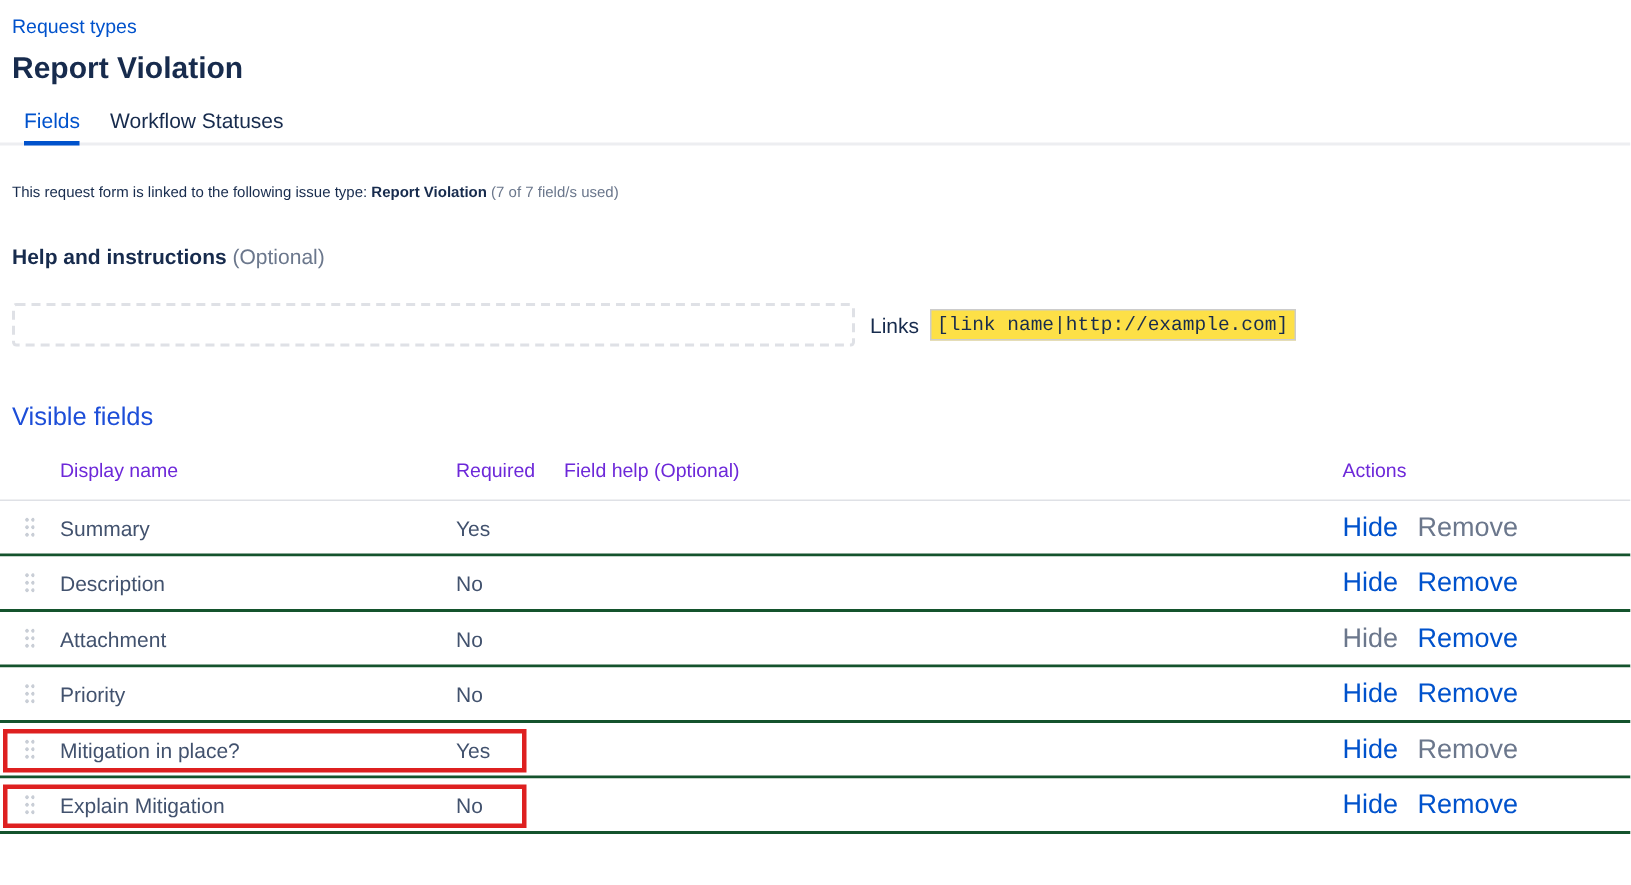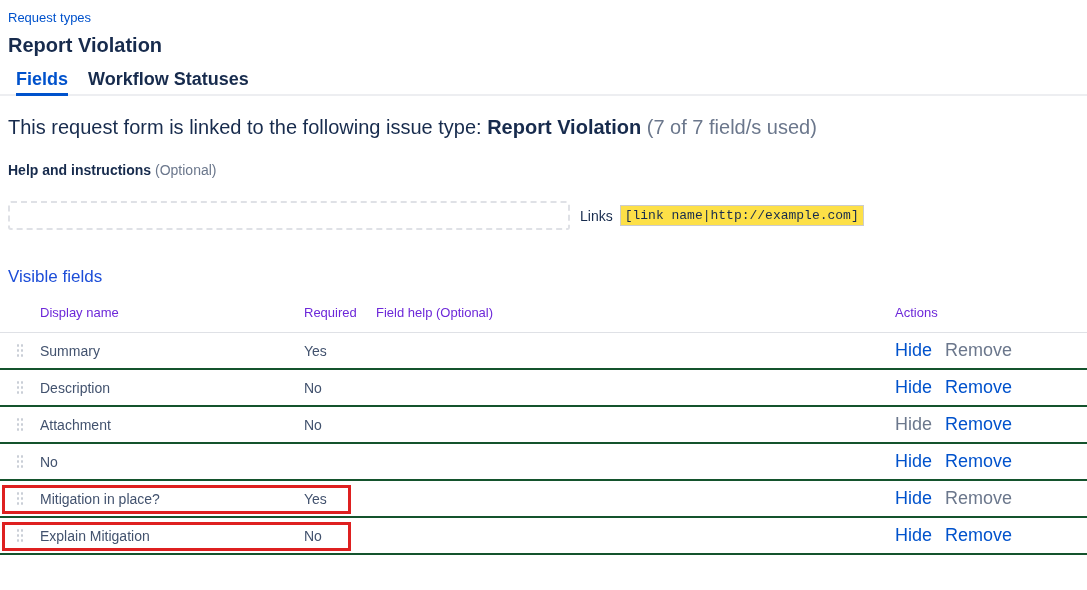--- a/index.html
+++ b/index.html
@@ -30,37 +30,37 @@
   .tabbar {
     display: flex;
     margin-top: 14px;
     padding-left: 16px;
     border-bottom: 2px solid #EDEEF1;
   }
   .tab {
     position: relative;
     margin-right: 20px;
     padding-bottom: 7px;
-    font-size: 18px;
-    font-weight: 700;
+    font-size: 14px;
+    font-weight: 400;
     color: #172B4D;
     line-height: 16px;
   }
   .tab.active { color: #0052CC; }
   .tab.active::after {
     content: "";
     position: absolute;
     left: 0; right: 0; bottom: -2px;
     height: 3px;
     background: #0052CC;
   }
 
   .linked-info {
     margin: 23px 16px 0 8px;
-    font-size: 20px;
+    font-size: 10px;
     line-height: 17px;
   }
   .linked-info .issue-type { font-weight: 700; }
   .muted { color: #6B778C; }
 
   .help-label {
     margin: 26px 0 0 8px;
     font-size: 14px;
     font-weight: 700;
     line-height: 16px;
@@ -226,20 +226,21 @@
       <a class="action variant-plain">Hide</a>
       <a class="action variant-link">Remove</a>
     </div>
 
   </div>
 
   <div class="trow">
     <div class="cell handle">
       <span class="drag-handle"></span>
     </div>
+    <div class="cell name">Priority</div>
     <div class="cell required">No</div>
     <div class="cell fieldhelp"></div>
     <div class="cell actions">
       <a class="action variant-link">Hide</a>
       <a class="action variant-link">Remove</a>
     </div>
 
   </div>
 
   <div class="trow">

